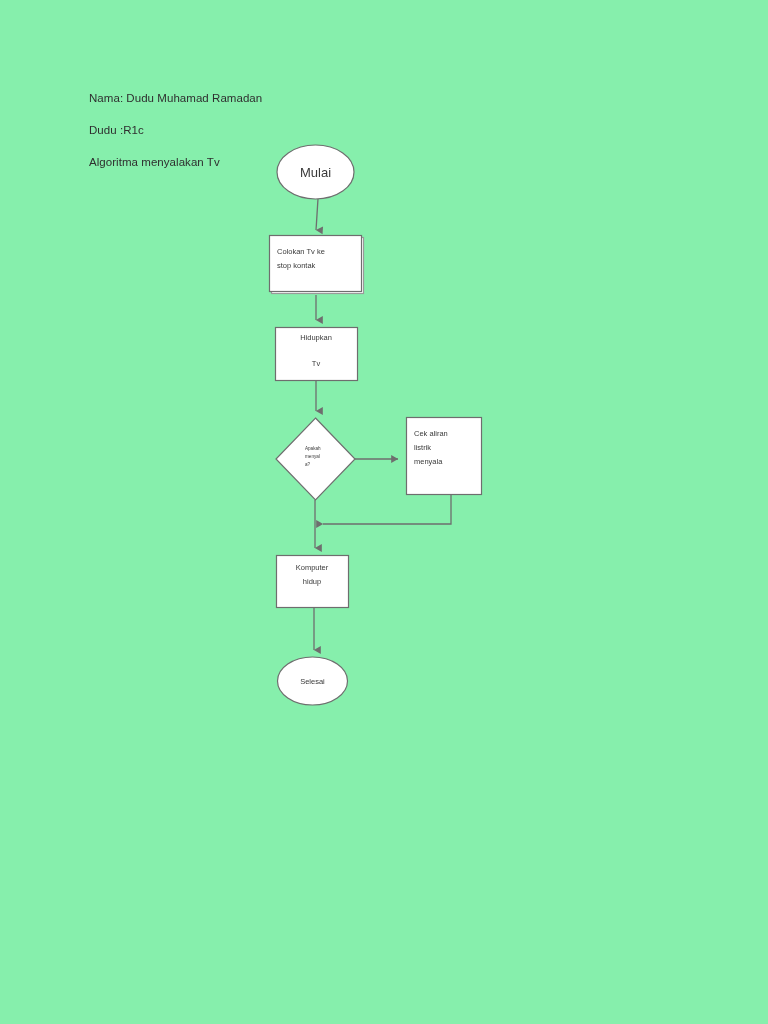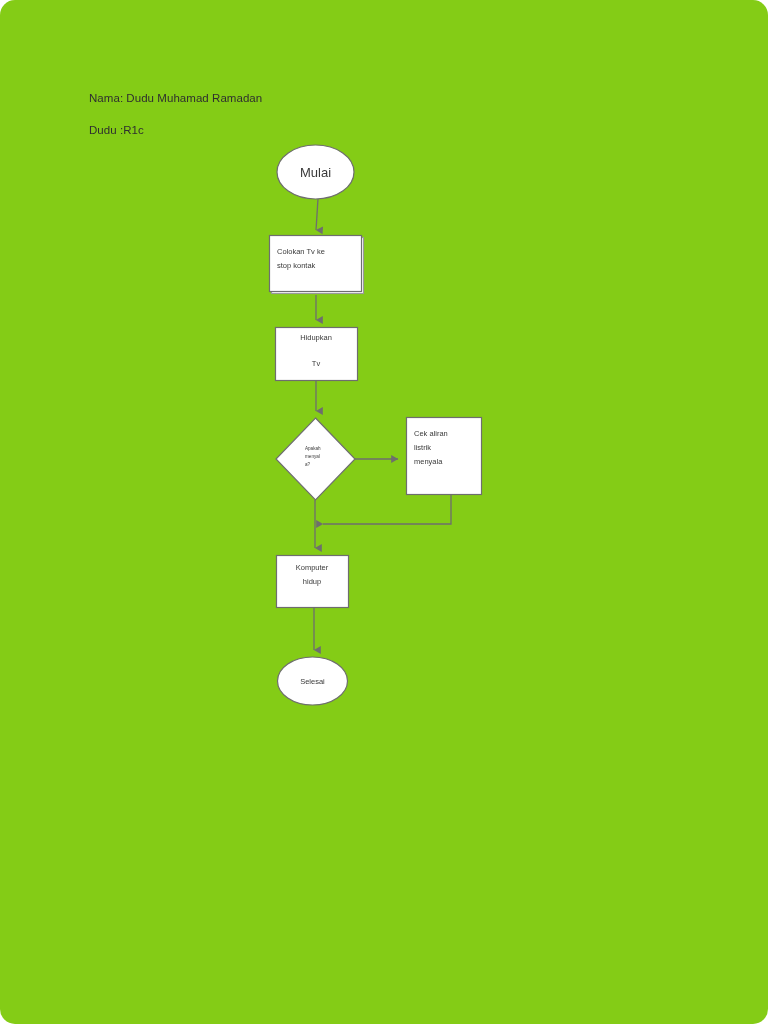--- a/index.html
+++ b/index.html
@@ -11,22 +11,21 @@
     width: 768px;
     height: 1024px;
     position: relative;
     font-family: "Liberation Sans", sans-serif;
     color: #3c3c3c;
     overflow: hidden;
   }
   .page {
     position: absolute;
     inset: 0;
-    background: #84cc16;
-    border-radius: 15px;
+    background: #86efac;
   }
   .header-block {
     position: absolute;
     left: 89px;
     top: 92px;
     width: 320px;
   }
   .header-line {
     font-size: 11.5px;
     line-height: 13px;
@@ -48,20 +47,21 @@
   }
 </style>
 </head>
 <body>
 
 <div class="page">
 
   <div class="header-block">
     <div class="header-line">Nama: Dudu Muhamad Ramadan</div>
     <div class="header-line">Dudu :R1c</div>
+    <div class="header-line">Algoritma menyalakan Tv</div>
   </div>
 
   <svg class="flow-svg" viewBox="0 0 768 1024">
     <defs>
       <marker id="arrowDown" markerWidth="9" markerHeight="9" refX="4.5" refY="7.4" orient="auto" markerUnits="userSpaceOnUse">
         <path d="M0.6,0.6 L4.5,7.6 L8.4,0.6 Z" fill="#6e6e6e"></path>
       </marker>
       <marker id="arrowRight" markerWidth="9" markerHeight="9" refX="7.4" refY="4.5" orient="auto" markerUnits="userSpaceOnUse">
         <path d="M0.6,0.6 L7.6,4.5 L0.6,8.4 Z" fill="#6e6e6e"></path>
       </marker>

